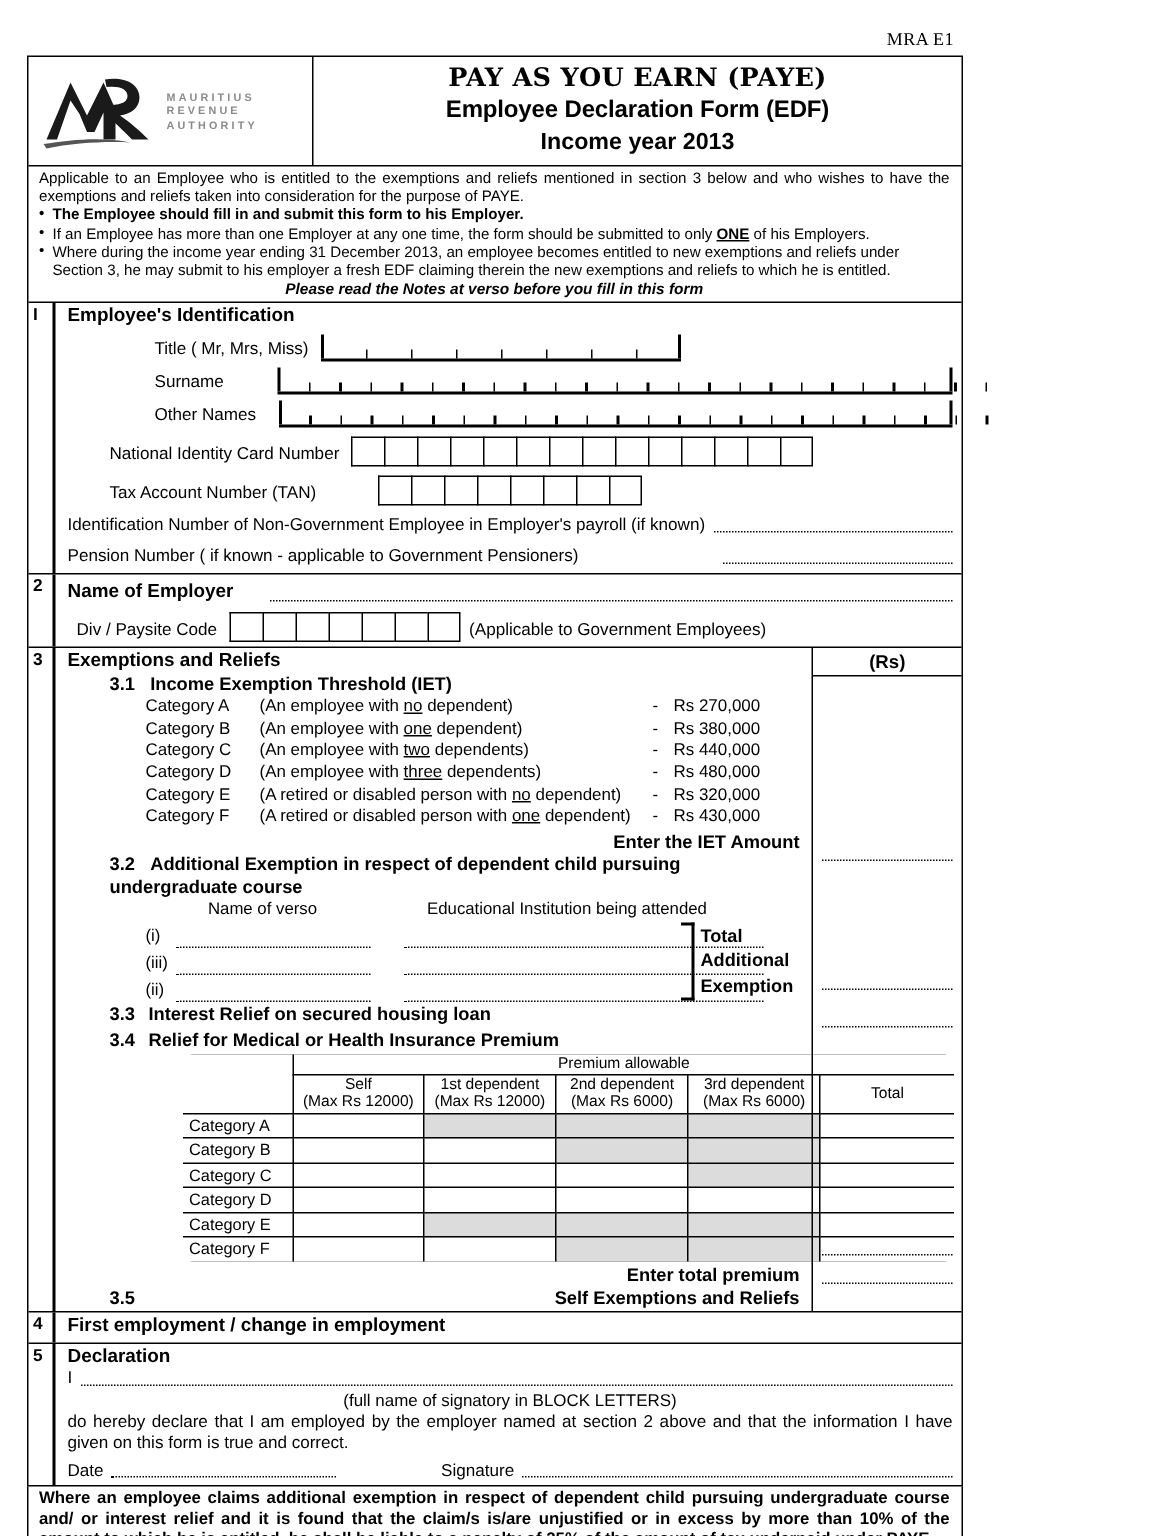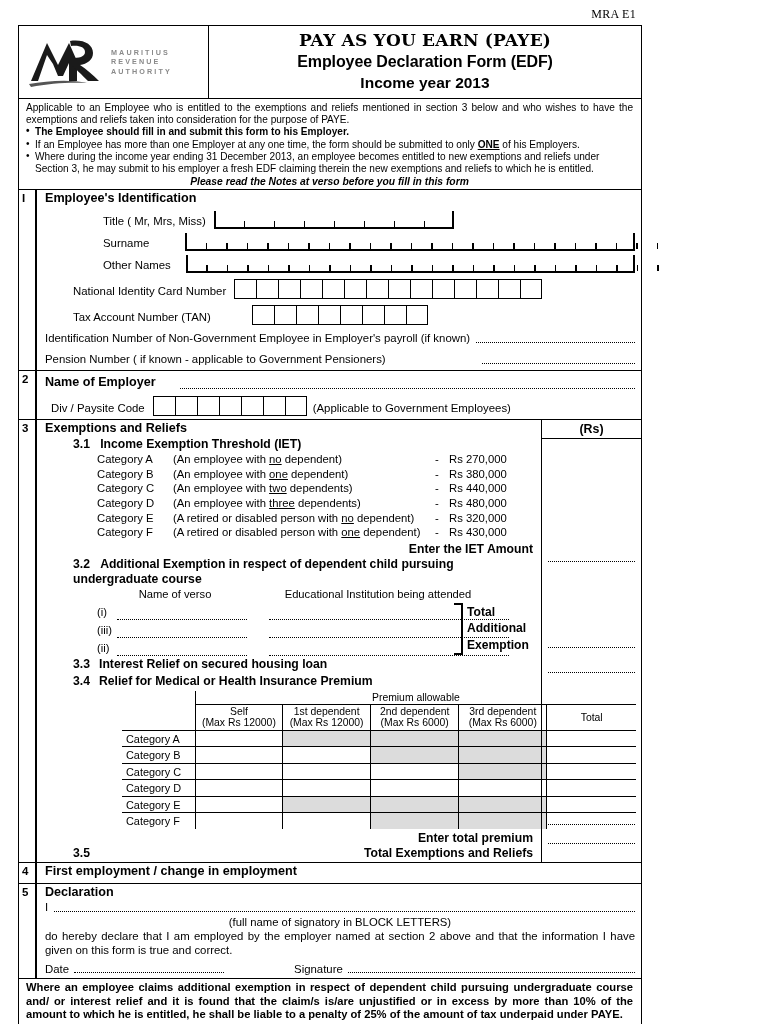--- a/index.html
+++ b/index.html
@@ -2,21 +2,21 @@
 <html><head>
 <meta charset="utf-8">
 <style>
   html,body{margin:0;padding:0;background:#fff;}
   body{
     width:768px;height:1024px;
     font-family:"Liberation Sans", sans-serif;
     color:#000;
     -webkit-font-smoothing:antialiased;
   }
-  .page{position:relative;width:660px;height:1024px;box-sizing:border-box;padding:4px 18px;}
+  .page{position:relative;width:660px;height:1024px;box-sizing:border-box;padding:16px 18px;}
 
   
   .doccode{
     font-family:"Liberation Serif", serif;
     font-size:12px;text-align:right;
     padding:3px 6px 3px 0;letter-spacing:.3px;
   }
 
   
   .frame{border:1.6px solid #000;box-sizing:border-box;}
@@ -513,21 +513,21 @@
                   <td class="cell shade mt-c"></td>
                   <td class="cell mt-t"></td>
                 </tr>
               </tbody>
           </table>
 
           <div class="entertot">Enter total premium</div>
 
           <div class="r35">
             <div class="n">3.5</div>
-            <div class="t">Total Exemptions and Reliefs</div>
+            <div class="t">Self Exemptions and Reliefs</div>
           </div>
         </div>
 
         <div class="s3rs">
           <div class="rs-head">(Rs)</div>
           <div class="rs-line" style="top:141px;"></div>
           <div class="rs-line" style="top:227px;"></div>
           <div class="rs-line" style="top:252px;"></div>
           <div class="rs-line" style="top:404px;"></div>
           <div class="rs-line" style="top:423px;"></div>

